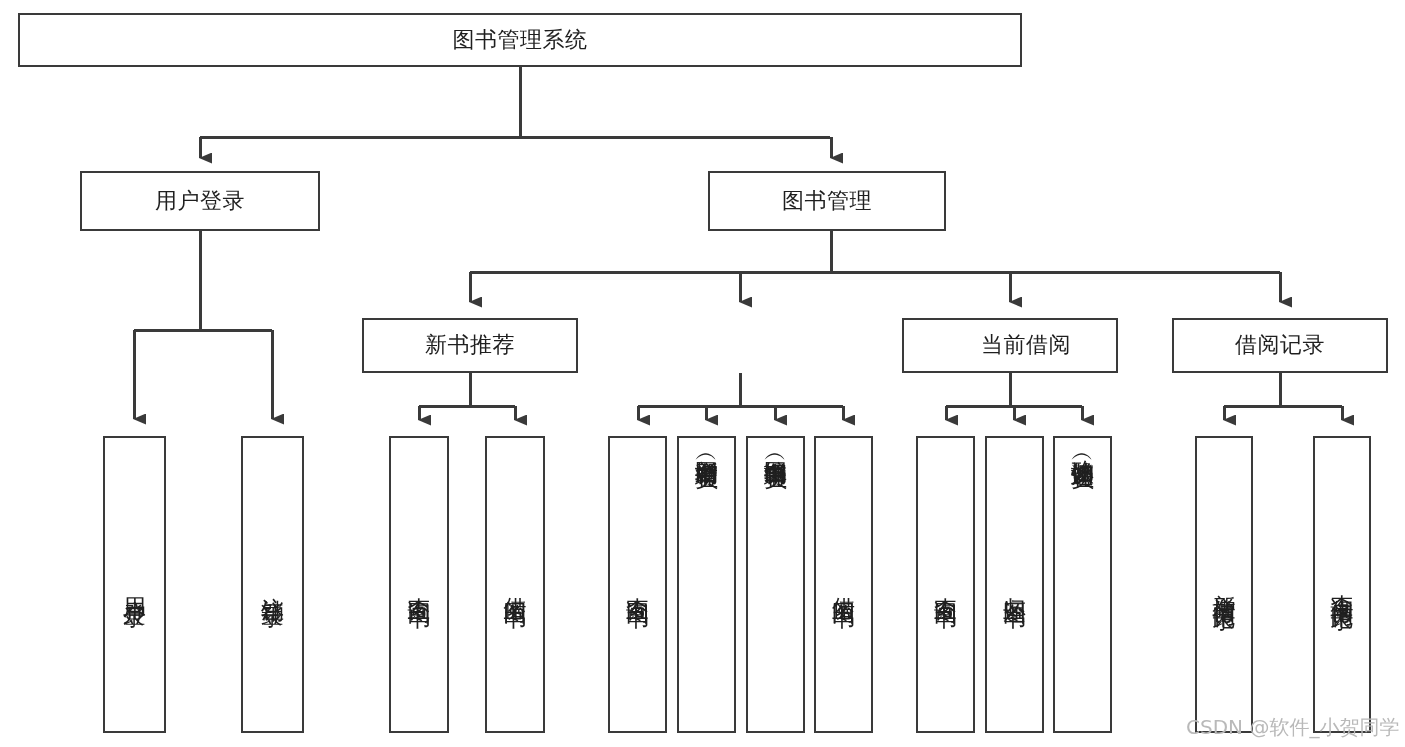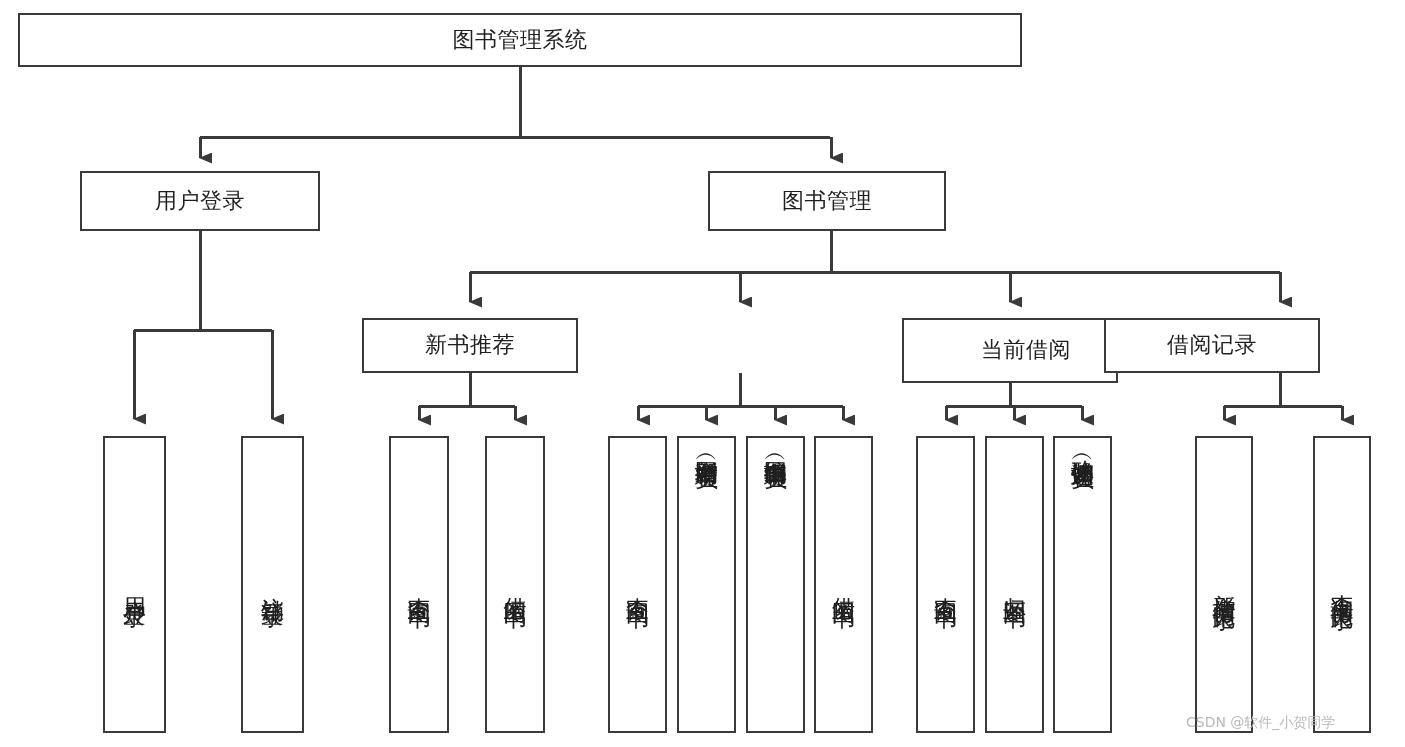--- a/index.html
+++ b/index.html
@@ -64,21 +64,21 @@
     letter-spacing:1px;
   }
   .node.leaf.mid-text{
     align-items:center;
     padding-top:0;
   }
   .watermark{
     position:absolute;
     left:1186px;
     top:714px;
-    font-size:14px;
+    font-size:20px;
     color:#b9b9b9;
     white-space:nowrap;
     z-index:3;
     user-select:none;
     font-family:"DejaVu Sans","Liberation Sans",sans-serif;
   }
 </style>
 </head>
 <body>
 
@@ -157,24 +157,24 @@
   <div class="node horiz" style="left:80px;top:171px;width:240px;height:60px;">
     <span class="node-label">用户登录</span>
   </div>
   <div class="node horiz" style="left:708px;top:171px;width:238px;height:60px;">
     <span class="node-label">图书管理</span>
   </div>
 
   <div class="node horiz" style="left:362px;top:318px;width:216px;height:55px;">
     <span class="node-label">新书推荐</span>
   </div>
-  <div class="node horiz" style="left:902px;top:318px;width:216px;height:65px;padding-left:32px;">
+  <div class="node horiz" style="left:902px;top:318px;width:216px;height:55px;padding-left:32px;">
     <span class="node-label">当前借阅</span>
   </div>
-  <div class="node horiz" style="left:1104px;top:318px;width:216px;height:55px;">
+  <div class="node horiz" style="left:1172px;top:318px;width:216px;height:55px;">
     <span class="node-label">借阅记录</span>
   </div>
 
   <div class="node leaf mid-text" style="left:103px;top:436px;width:63px;height:297px;">
     <span class="node-label">用户登录</span>
   </div>
 
   <div class="node leaf mid-text" style="left:241px;top:436px;width:63px;height:297px;">
     <span class="node-label">注销登录</span>
   </div>

